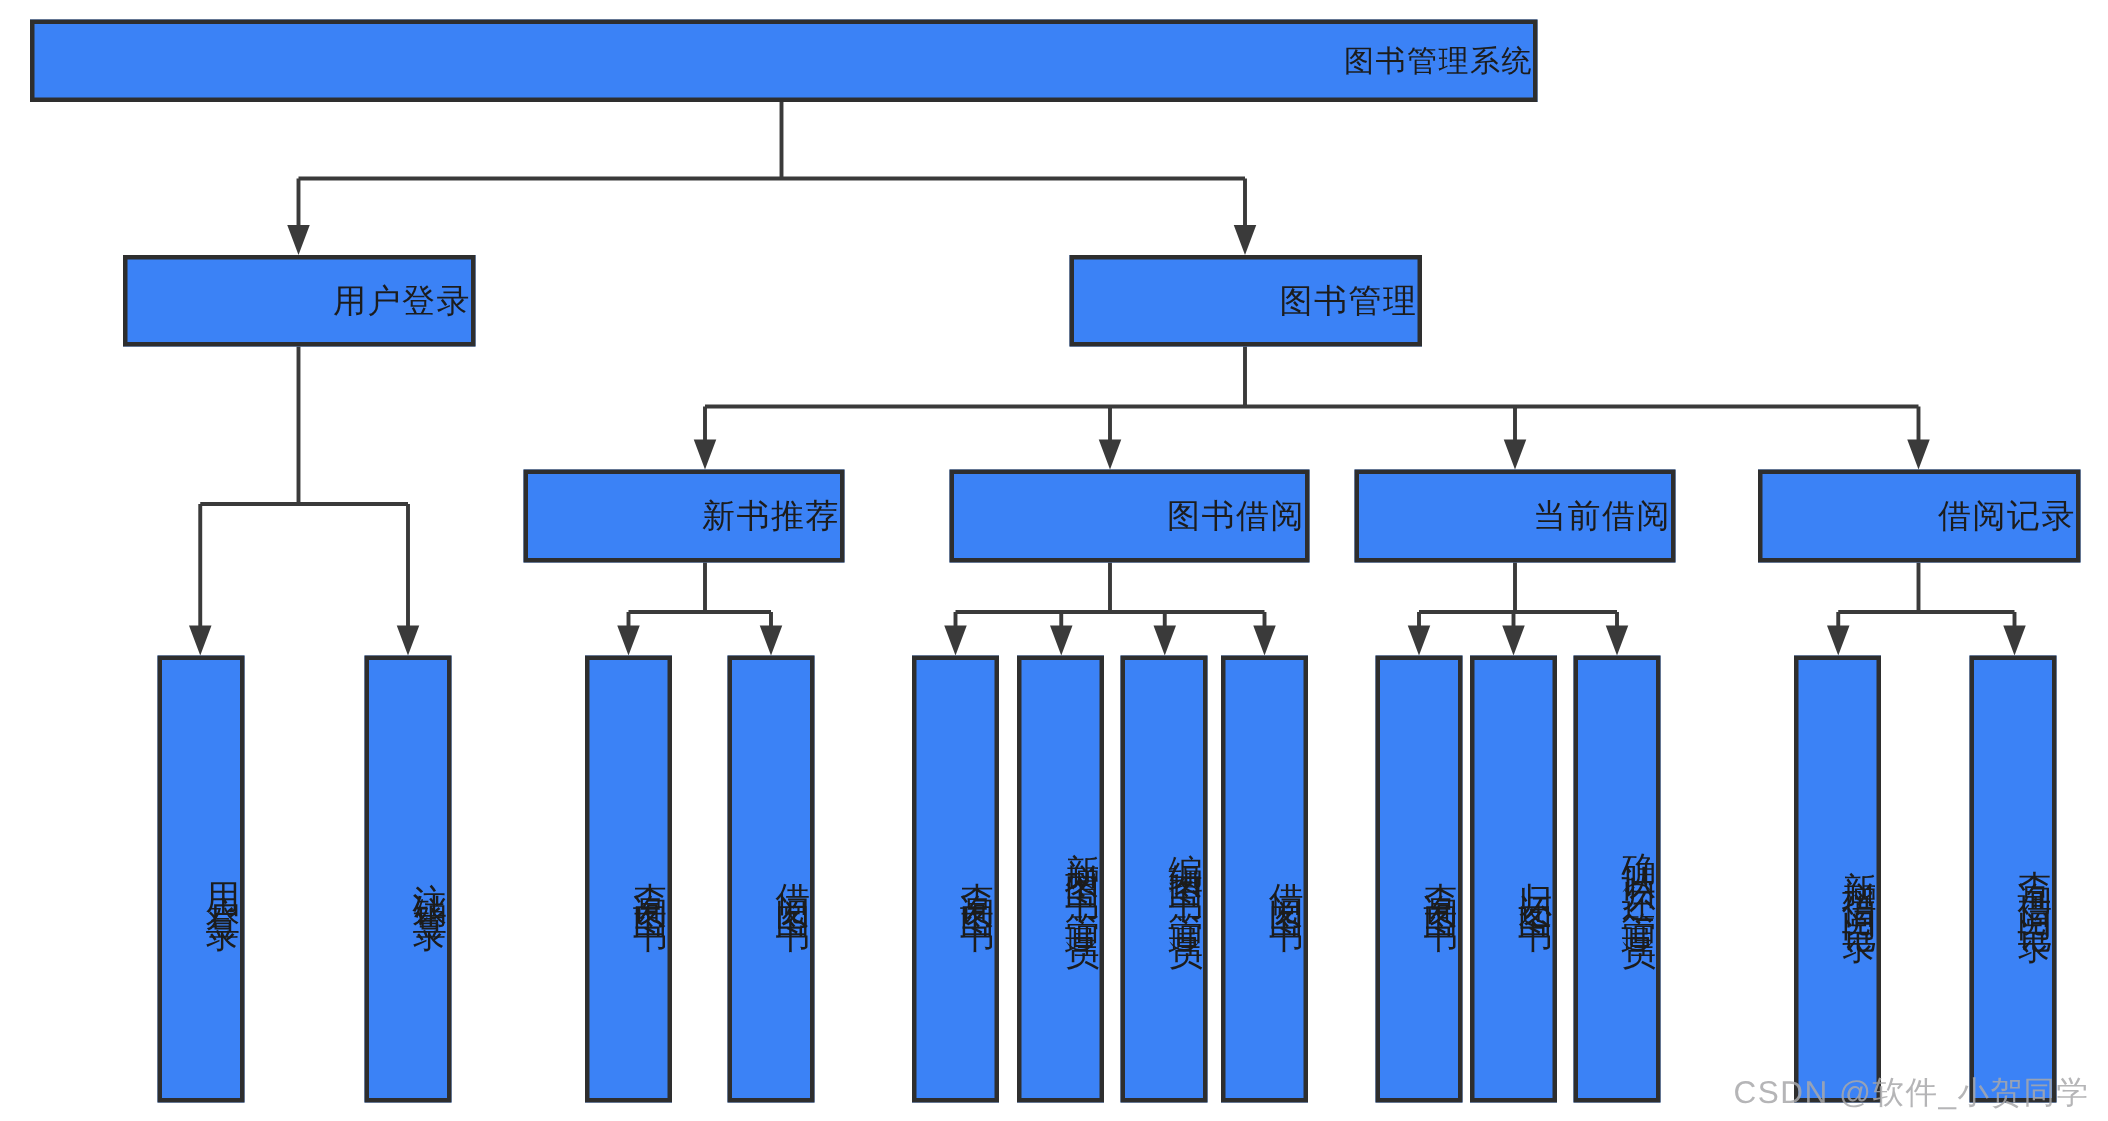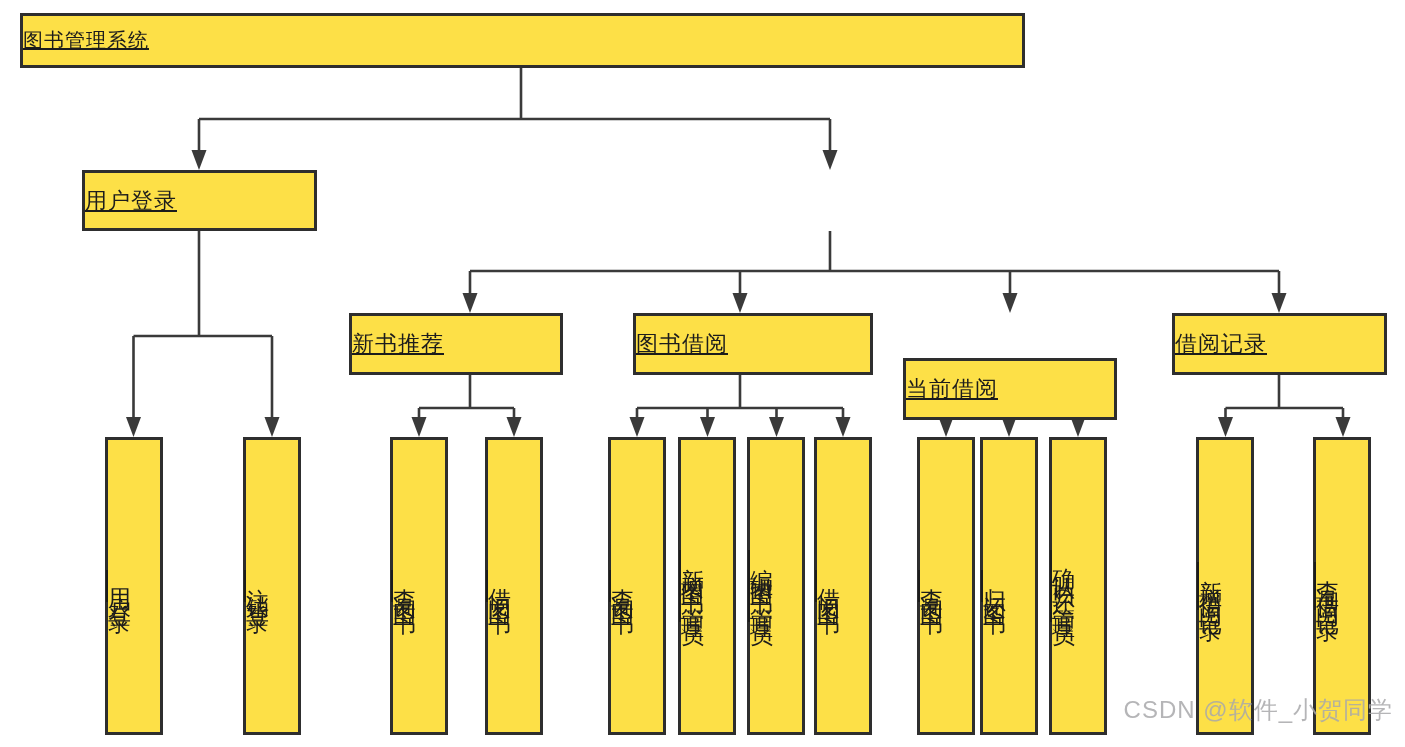--- a/index.html
+++ b/index.html
@@ -1,26 +1,26 @@
 <!DOCTYPE html>
 <html><head>
 <meta charset="utf-8">
 <style>
   html,body{margin:0;padding:0;background:#ffffff;}
   body{font-family:"Liberation Sans",sans-serif;}
   .canvas{position:relative;width:1405px;height:747px;background:#ffffff;overflow:hidden;}
   .connectors{position:absolute;left:0;top:0;z-index:1;}
-  .node{position:absolute;background:#fde047;border:3px solid #2e2e2e;box-sizing:border-box;
-        display:flex;align-items:center;justify-content:flex-start;color:#1c1c1c;z-index:2;text-decoration:underline;}
+  .node{position:absolute;background:#3b82f6;border:3px solid #2e2e2e;box-sizing:border-box;
+        display:flex;align-items:center;justify-content:flex-end;color:#1c1c1c;z-index:2;}
   .node-h{font-size:22px;letter-spacing:1px;}
   .node-root{font-size:20px;}
   .node-v{width:58px;top:437px;height:298px;}
   .node-v .vtext{writing-mode:vertical-rl;text-orientation:mixed;font-size:23px;
         letter-spacing:8px;line-height:1;white-space:nowrap;}
-  .watermark{position:absolute;right:12px;top:694px;z-index:3;font-size:24px;
+  .watermark{position:absolute;right:12px;top:714px;z-index:3;font-size:21px;
         color:rgba(168,168,170,0.85);letter-spacing:1px;margin-left:10px;}
 </style>
 </head>
 <body>
 
 <div class="canvas">
 
   <svg class="connectors" width="1405" height="747" viewBox="0 0 1405 747" fill="none" stroke="#3a3a3a" stroke-width="2.6">
 
     <g>
@@ -71,28 +71,31 @@
     </g>
   </svg>
 
   <div class="node node-h node-root" style="left:20px;top:13px;width:1005px;height:55px;">
     <span>图书管理系统</span>
   </div>
 
   <div class="node node-h" style="left:82px;top:170px;width:235px;height:61px;">
     <span>用户登录</span>
   </div>
+  <div class="node node-h" style="left:713px;top:170px;width:235px;height:61px;">
+    <span>图书管理</span>
+  </div>
 
   <div class="node node-h" style="left:349px;top:313px;width:214px;height:62px;">
     <span>新书推荐</span>
   </div>
   <div class="node node-h" style="left:633px;top:313px;width:240px;height:62px;">
     <span>图书借阅</span>
   </div>
-  <div class="node node-h" style="left:903px;top:313px;width:214px;height:62px;margin-top:45px;">
+  <div class="node node-h" style="left:903px;top:313px;width:214px;height:62px;">
     <span>当前借阅</span>
   </div>
   <div class="node node-h" style="left:1172px;top:313px;width:215px;height:62px;">
     <span>借阅记录</span>
   </div>
 
   <div class="node node-v" style="left:105px;">
     <span class="vtext">用户登录</span>
   </div>
   <div class="node node-v" style="left:243px;">

